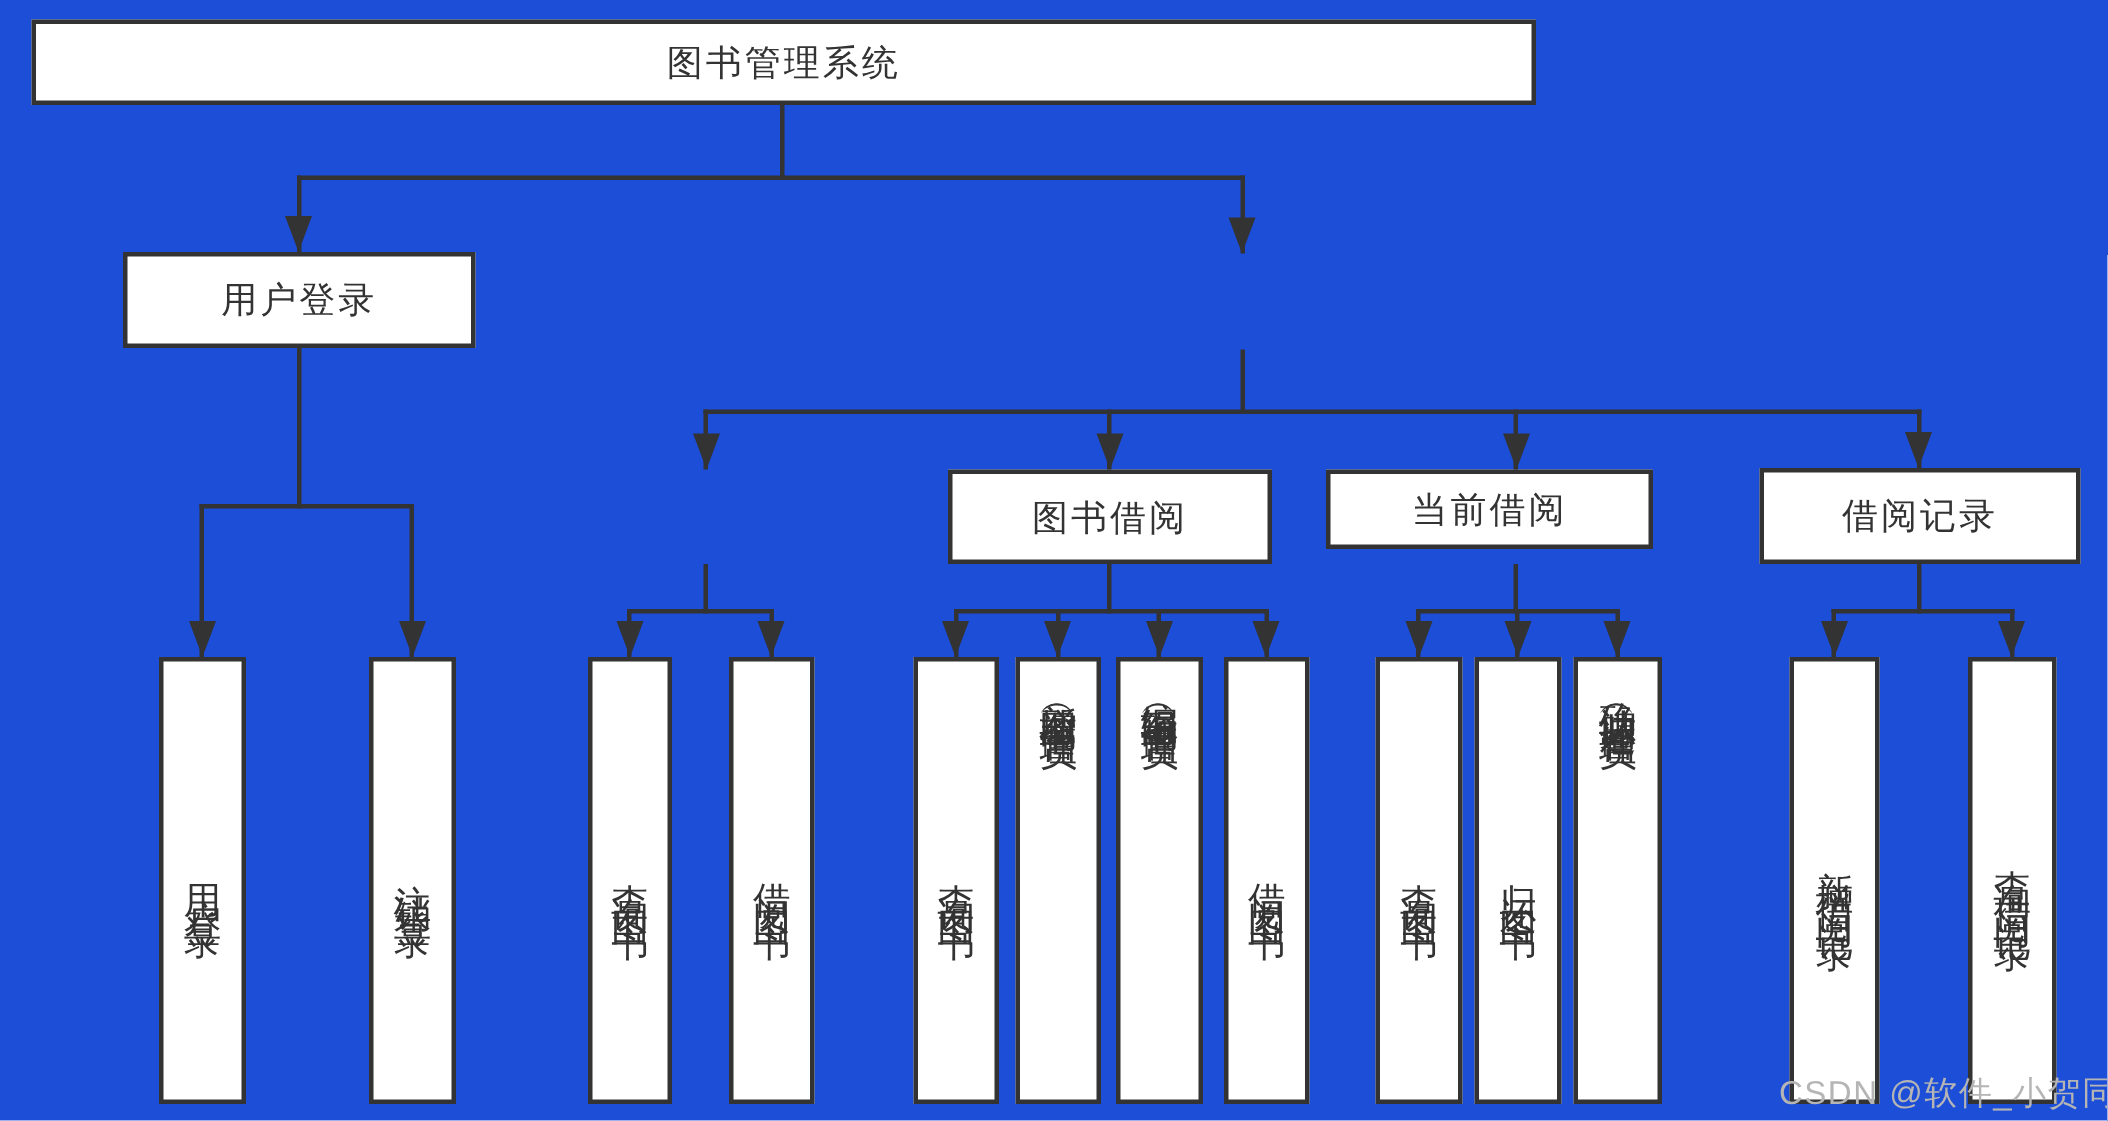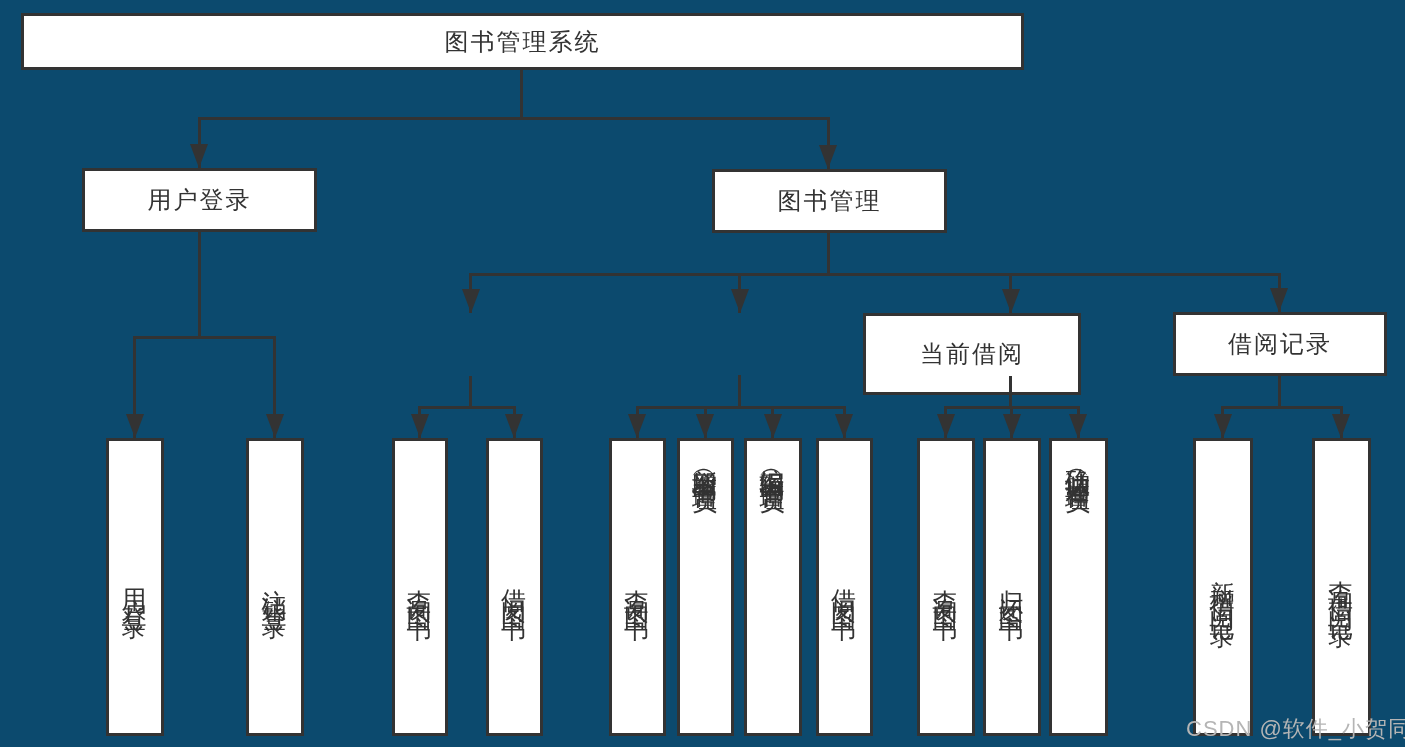--- a/index.html
+++ b/index.html
@@ -1,18 +1,18 @@
 <!DOCTYPE html>
 <html><head>
 <meta charset="utf-8">
 <style>
   html,body { margin:0; padding:0; background:#ffffff; }
   .canvas {
     position:relative; width:1405px; height:747px;
-    background:#0c4a6e; overflow:hidden;
+    background:#1d4ed8; overflow:hidden;
     font-family:"Liberation Sans", sans-serif; color:#333333;
   }
   .box {
     position:absolute; box-sizing:border-box;
     border:3px solid #333333; background:#ffffff;
     display:flex; align-items:center; justify-content:center;
     text-align:center;
   }
   .hbox { font-size:24px; letter-spacing:2px; }
   .vbox {
@@ -35,23 +35,23 @@
   }
 </style>
 </head>
 <body>
 
 <div class="canvas">
 
   <div class="box hbox" style="left:21px;top:13px;width:1003px;height:57px">图书管理系统</div>
 
   <div class="box hbox" style="left:82px;top:168px;width:235px;height:64px">用户登录</div>
-  <div class="box hbox" style="left:712px;top:169px;width:235px;height:64px">图书管理</div>
 
-  <div class="box hbox" style="left:863px;top:313px;width:218px;height:82px">当前借阅</div>
+  <div class="box hbox" style="left:632px;top:313px;width:216px;height:63px">图书借阅</div>
+  <div class="box hbox" style="left:884px;top:313px;width:218px;height:53px">当前借阅</div>
   <div class="box hbox" style="left:1173px;top:312px;width:214px;height:64px">借阅记录</div>
 
   <div class="box vbox" style="left:106px;top:438px;width:58px;height:298px">用户登录</div>
   <div class="box vbox" style="left:246px;top:438px;width:58px;height:298px">注销登录</div>
 
   <div class="box vbox" style="left:392px;top:438px;width:56px;height:298px">查询图书</div>
   <div class="box vbox" style="left:486px;top:438px;width:57px;height:298px">借阅图书</div>
 
   <div class="box vbox" style="left:609px;top:438px;width:57px;height:298px">查询图书</div>
   <div class="box vbox long" style="left:677px;top:438px;width:57px;height:298px">新增图书（管理员）</div>

